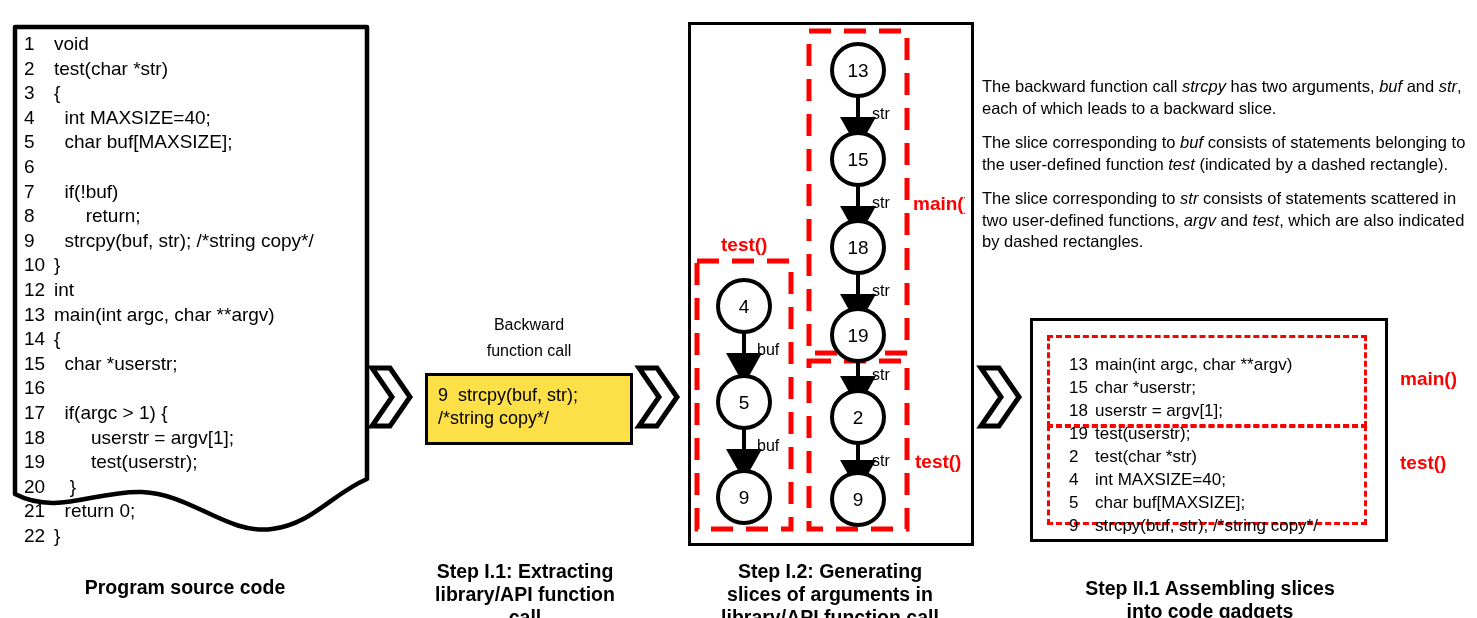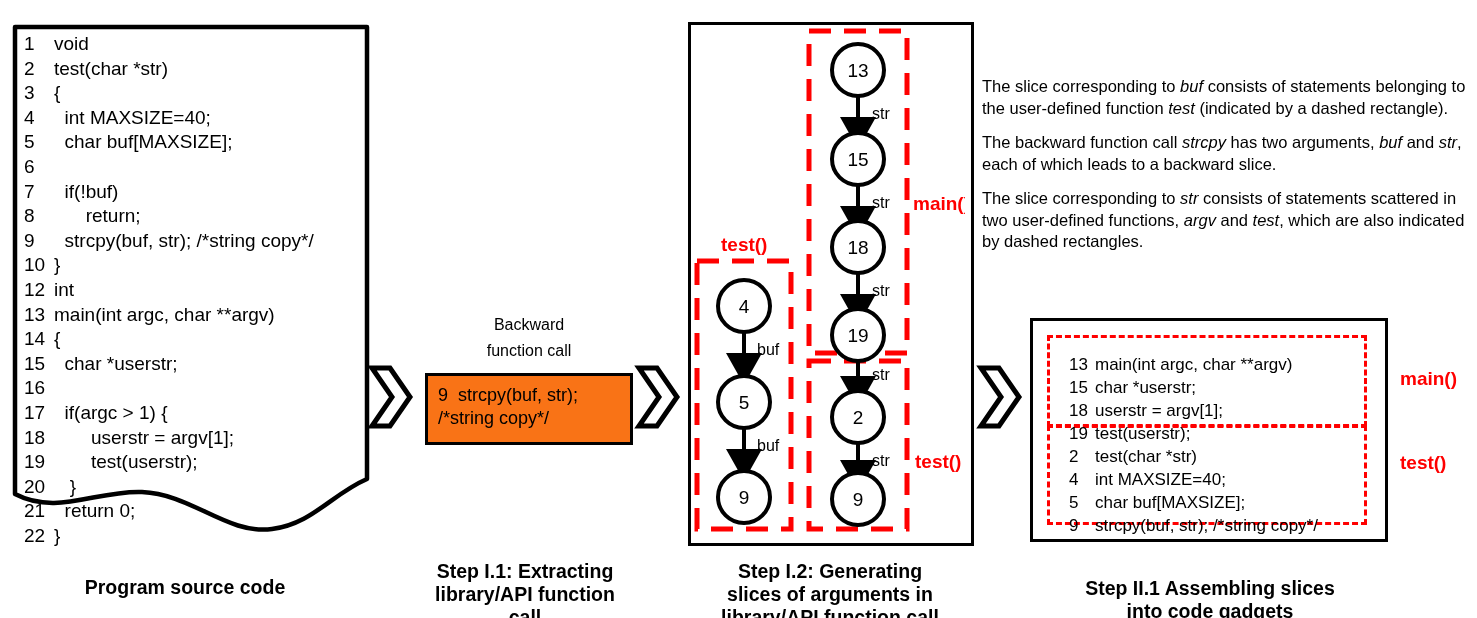--- a/index.html
+++ b/index.html
@@ -18,21 +18,21 @@
   .code-row .ln{width:30px;text-align:left;flex:none;}
   .code-row .tx{flex:1;}
 
   
   .chev{position:absolute;top:362px;}
 
   
   #bfc-title{position:absolute;left:400px;top:312px;width:258px;
              text-align:center;font-size:16px;line-height:26px;}
   #bfc-box{position:absolute;left:425px;top:373px;width:202px;height:66px;
-           border:3px solid #000;background:#f97316;}
+           border:3px solid #000;background:#fde047;}
   #bfc-box .bfc-line{font-size:18px;line-height:23px;padding-left:10px;
                      white-space:pre;}
   #bfc-box .bfc-inner{padding-top:8px;}
 
   
   #graph-panel{left:688px;top:22px;width:280px;height:518px;
                border:3px solid #000;background:#fff;}
   #graph-panel svg{position:absolute;left:0;top:0;}
   .node-label{font-size:19px;fill:#000;text-anchor:middle;
               font-family:"Liberation Sans",sans-serif;}
@@ -187,22 +187,22 @@
   </svg>
 </div>
 
 <div class="chev" style="left:975px;">
   <svg width="48" height="70" viewBox="0 0 48 70">
     <polygon points="6,6 24,6 44,35 24,64 6,64 26,35" fill="#ffffff" stroke="#000000" stroke-width="5" stroke-linejoin="miter"></polygon>
   </svg>
 </div>
 
 <div id="explain">
+  <p>The backward function call <i>strcpy</i> has two arguments, <i>buf</i> and <i>str</i>, each of which leads to a backward slice.</p>
   <p>The slice corresponding to <i>buf</i> consists of statements belonging to the user-defined function <i>test</i> (indicated by a dashed rectangle).</p>
-  <p>The backward function call <i>strcpy</i> has two arguments, <i>buf</i> and <i>str</i>, each of which leads to a backward slice.</p>
   <p>The slice corresponding to <i>str</i> consists of statements scattered in two user-defined functions, <i>argv</i> and <i>test</i>, which are also indicated by dashed rectangles.</p>
 </div>
 
 <div class="abs" id="gadget-panel">
   <div id="gadget-inner">
     <div class="dash-group" id="group-main"></div>
     <div class="dash-group" id="group-test"></div>
     <div id="gadget-rows">
         <div class="gadget-row"><span class="ln">13</span><span>main(int argc, char **argv)</span></div>
         <div class="gadget-row"><span class="ln">15</span><span>char *userstr;</span></div>

